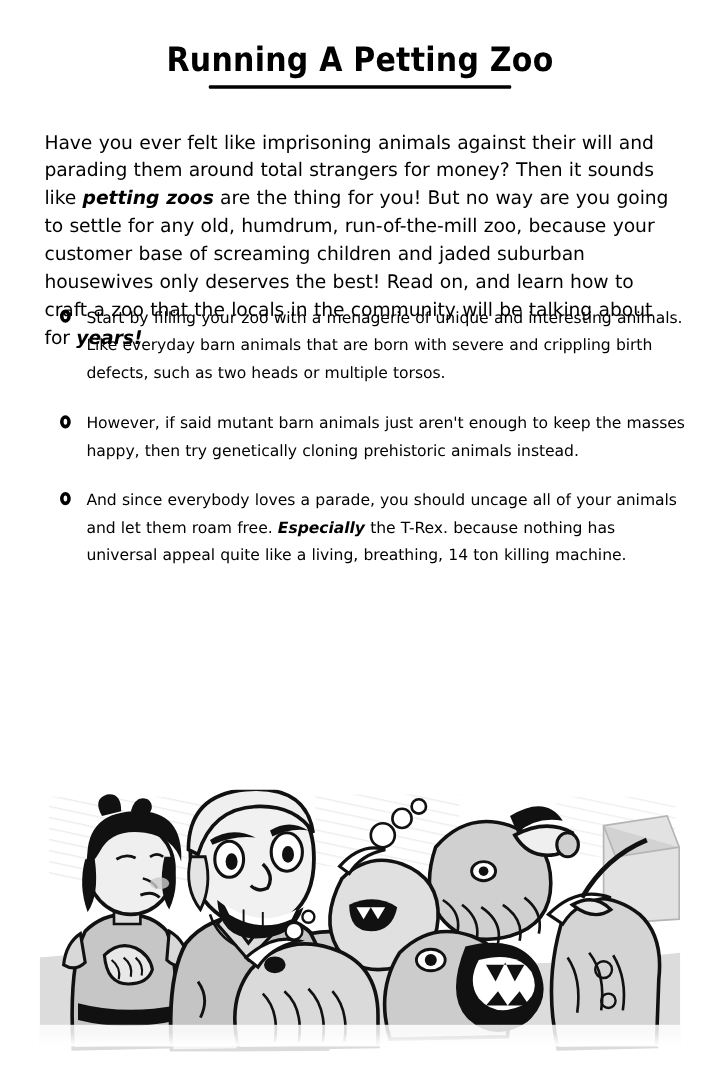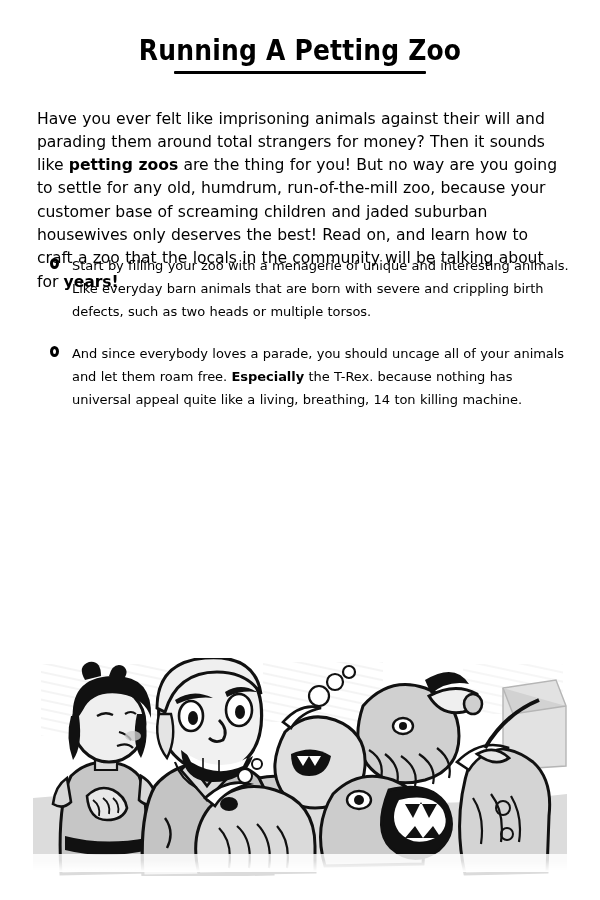--- a/index.html
+++ b/index.html
@@ -55,20 +55,21 @@
     top: 92px;
     width: 530px;
     font-size: 15.6px;
     line-height: 23.3px;
     letter-spacing: -0.05px;
     text-align: left;
     word-spacing: 0.4px;
   }
   .intro b, .bullet-text b {
     font-weight: 700;
+    font-style: italic;
   }
 
   
   .bullets {
     position: absolute;
     left: 37px;
     top: 254px;
     width: 535px;
   }
   .bullet-row {
@@ -115,20 +116,24 @@
     <div class="title-text">Running A Petting Zoo</div>
     <div class="title-rule"></div>
   </div>
 
   <p class="intro">Have you ever felt like imprisoning animals against their will and parading them around total strangers for money? Then it sounds like <b>petting zoos</b> are the thing for you! But no way are you going to settle for any old, humdrum, run-of-the-mill zoo, because your customer base of screaming children and jaded suburban housewives only deserves the best! Read on, and learn how to craft a zoo that the locals in the community will be talking about for <b>years!</b></p>
 
   <div class="bullets">
       <div class="bullet-row">
         <span class="bullet-marker"></span>
         <span class="bullet-text">Start by filling your zoo with a menagerie of unique and interesting animals. Like everyday barn animals that are born with severe and crippling birth defects, such as two heads or multiple torsos.</span>
+      </div>
+      <div class="bullet-row">
+        <span class="bullet-marker"></span>
+        <span class="bullet-text">However, if said mutant barn animals just aren't enough to keep the masses happy, then try genetically cloning prehistoric animals instead.</span>
       </div>
       <div class="bullet-row">
         <span class="bullet-marker"></span>
         <span class="bullet-text">And since everybody loves a parade, you should uncage all of your animals and let them roam free. <b>Especially</b> the T-Rex. because nothing has universal appeal quite like a living, breathing, 14 ton killing machine.</span>
       </div>
     </div>
 
   <div class="illustration">
     <svg viewBox="0 0 534 218" width="534" height="218" xmlns="http://www.w3.org/2000/svg">
       <defs>

